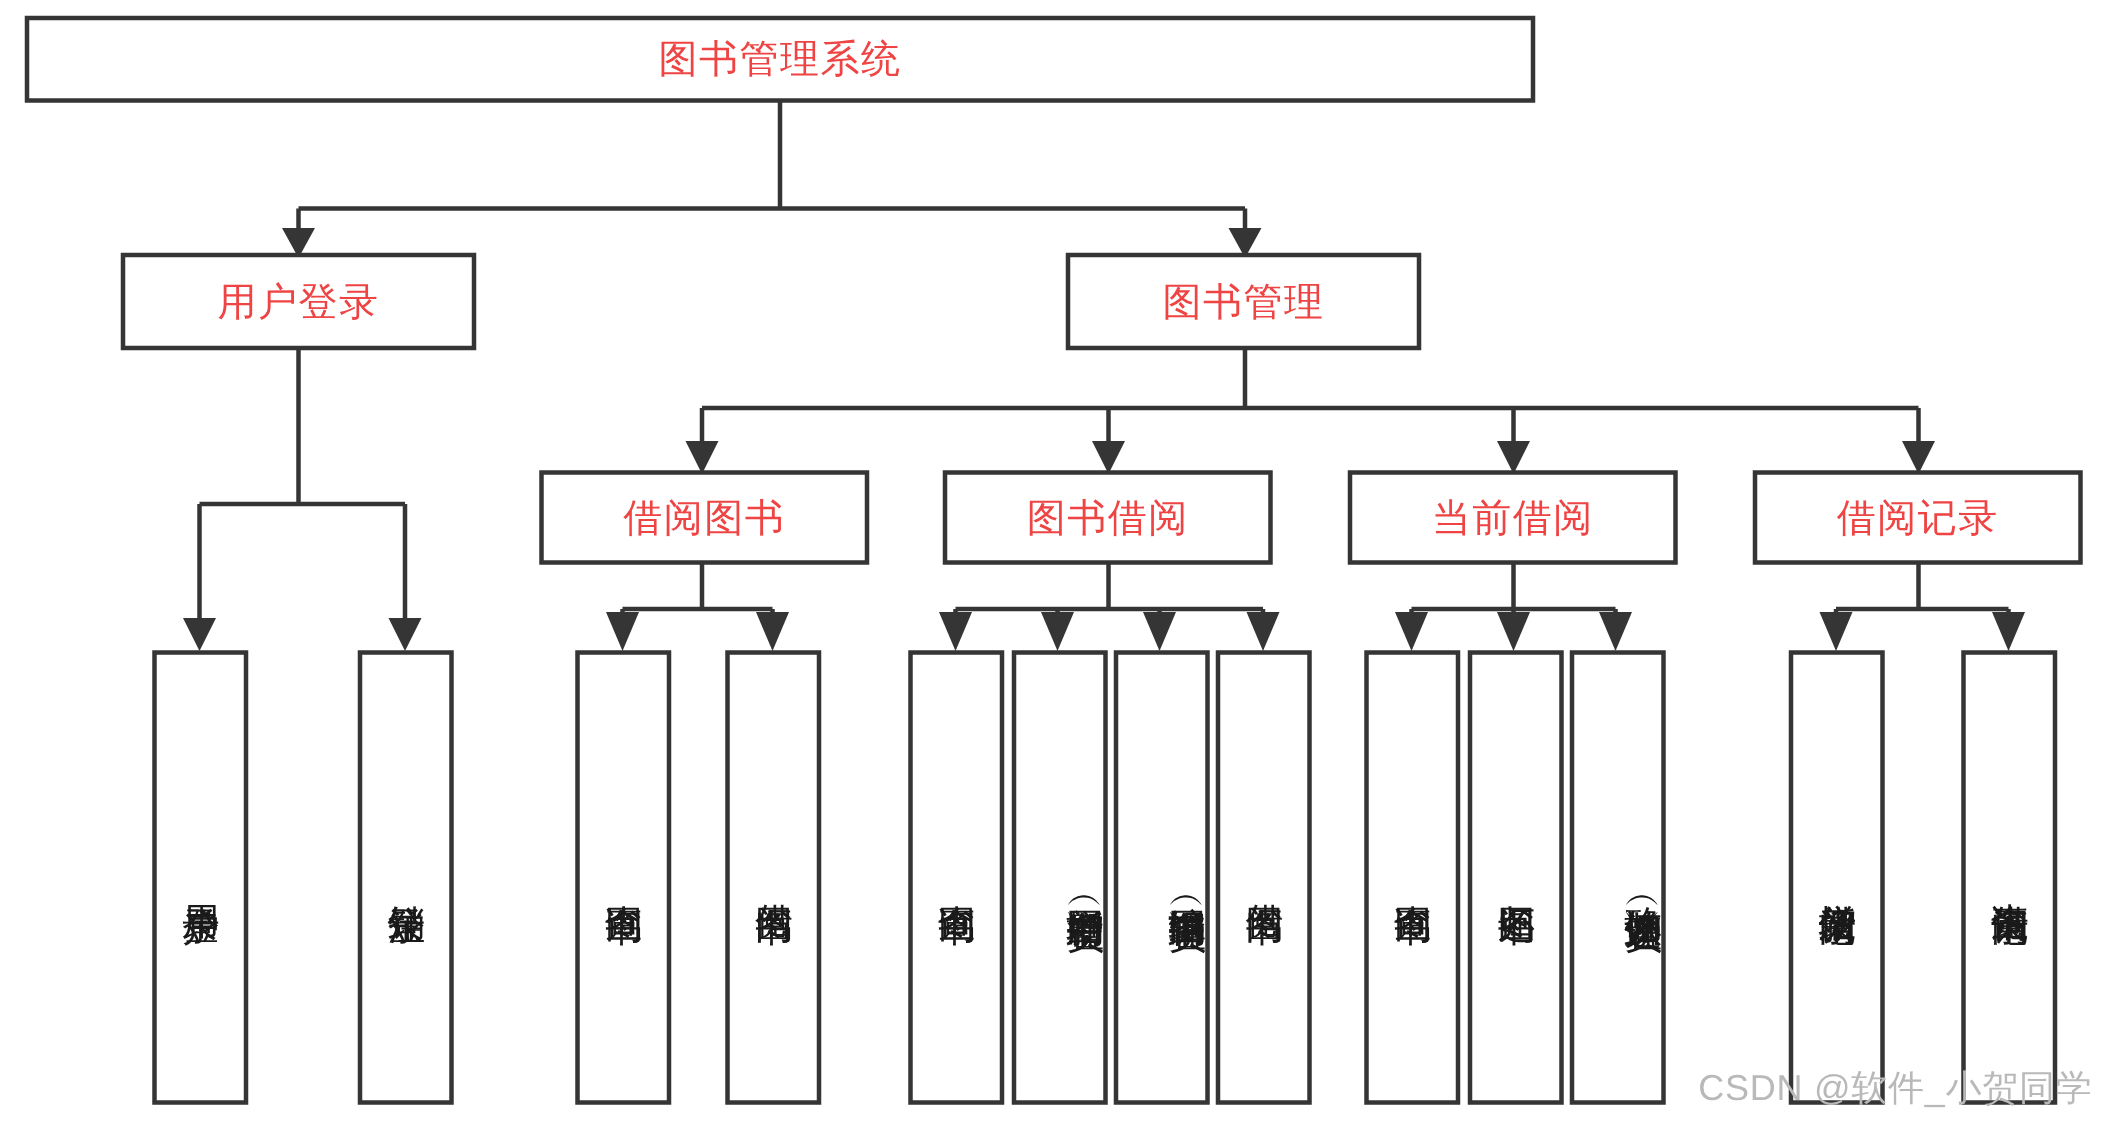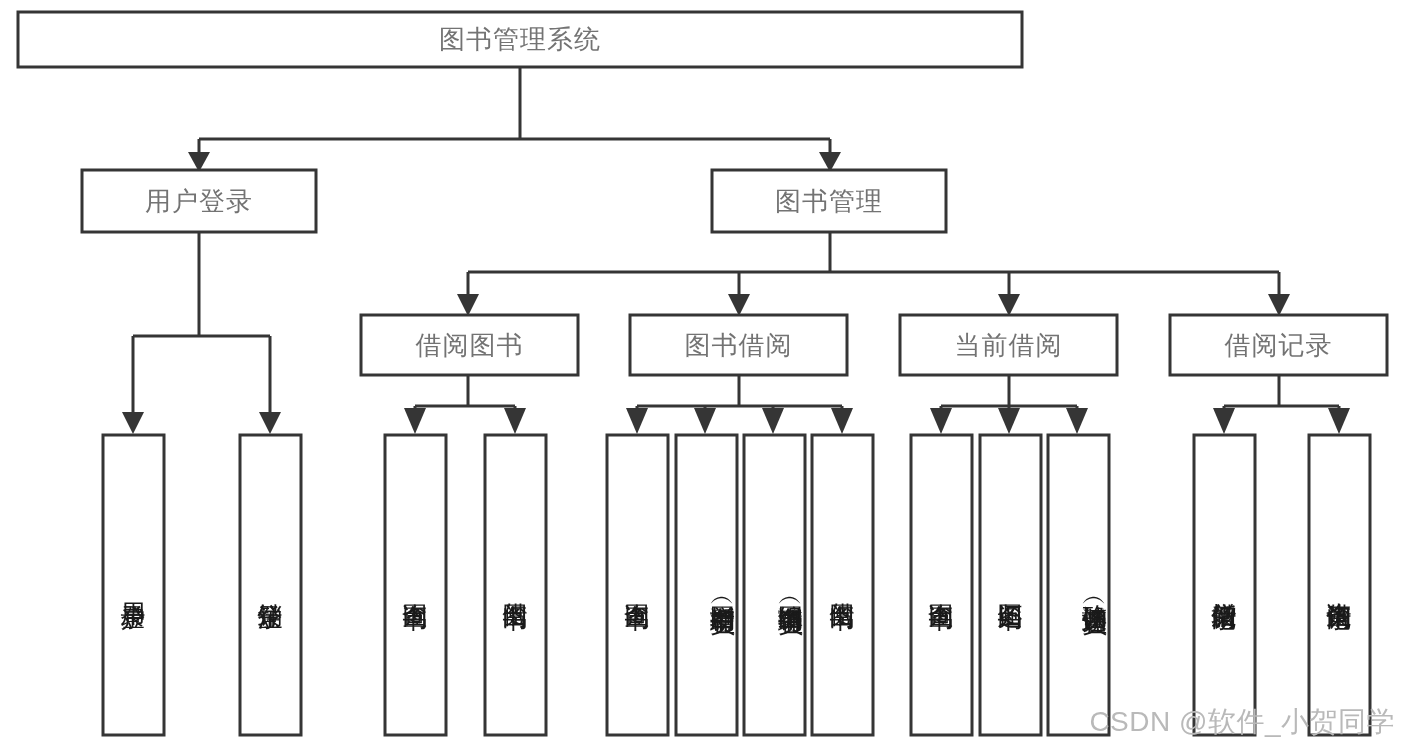--- a/index.html
+++ b/index.html
@@ -55,31 +55,31 @@
     white-space: nowrap;
     pointer-events: none;
   }
   .hlabel-wrap {
     position: absolute;
     display: flex;
     align-items: center;
     justify-content: center;
     font-family: "Liberation Sans", "DejaVu Sans", sans-serif;
     font-size: 26px;
-    color: #737373;
+    color: #ef4444;
     letter-spacing: 1px;
     white-space: nowrap;
     pointer-events: none;
   }
   .watermark {
     position: absolute;
     right: 10px;
     bottom: 6px;
     font-family: "Liberation Sans", "DejaVu Sans", sans-serif;
-    font-size: 28px;
+    font-size: 24px;
     color: #b9b9b9;
     letter-spacing: 0.5px;
     white-space: nowrap;
     pointer-events: none;
   }
 </style>
 </head>
 <body>
 
 <div id="diagram-root">

